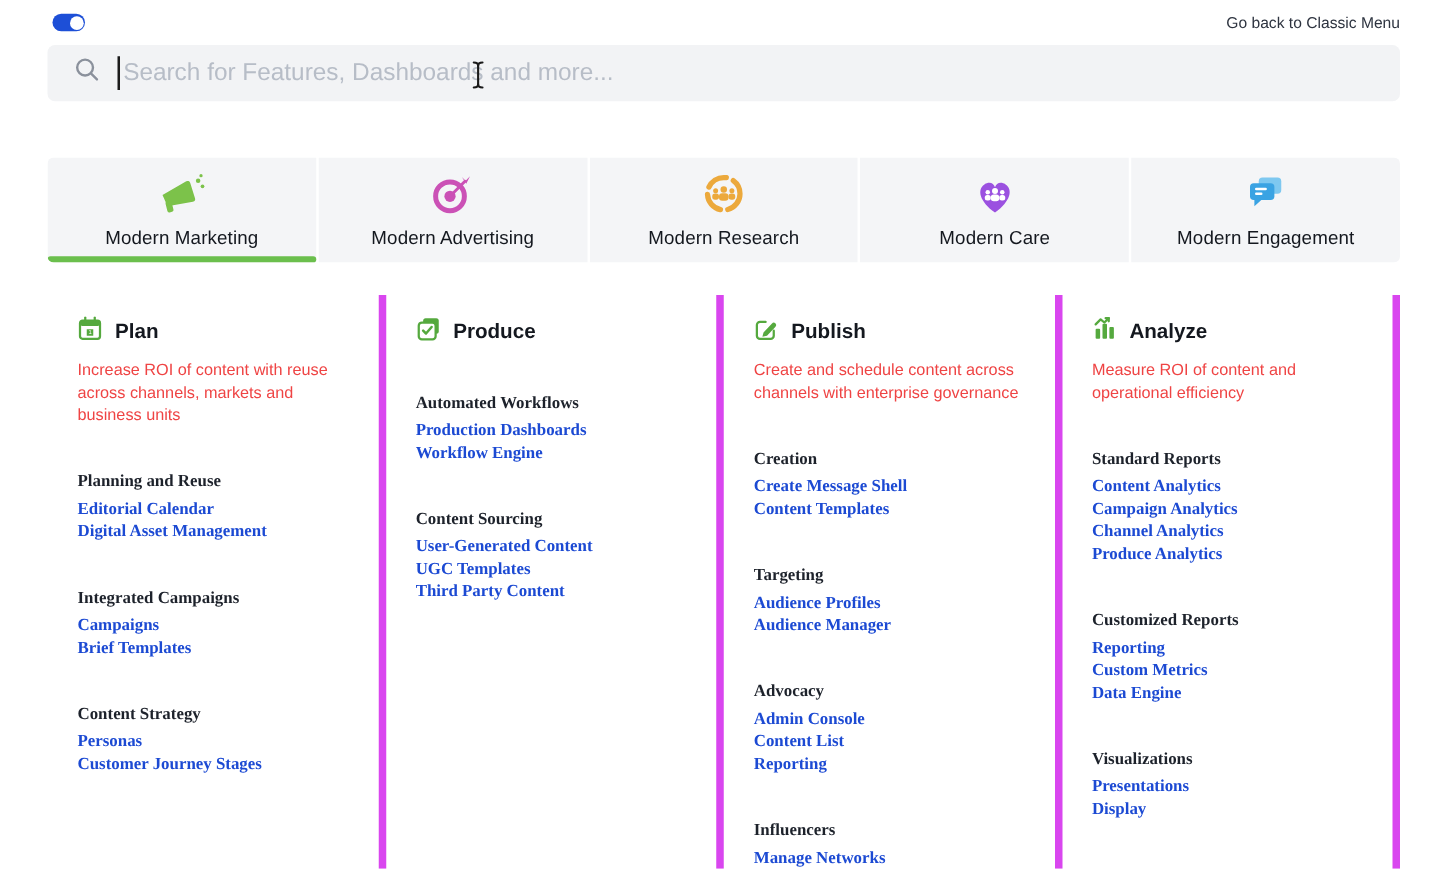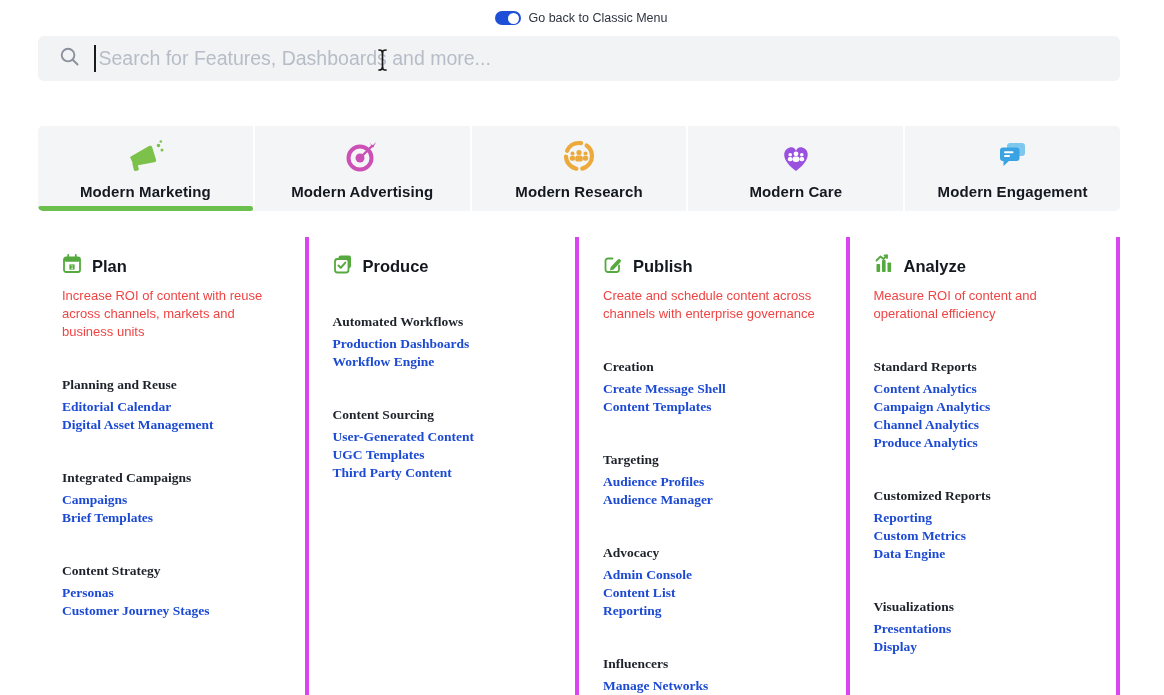--- a/index.html
+++ b/index.html
@@ -1,48 +1,48 @@
 <!DOCTYPE html>
 <html><head>
 <meta charset="utf-8">
 <style>
   * { margin:0; padding:0; box-sizing:border-box; }
   html,body { width:1164px; height:695px; background:#ffffff; overflow:hidden;
     font-family:"Liberation Sans", sans-serif; }
   .page { position:relative; width:1164px; height:695px; display:flex; flex-direction:column; }
 
   
-  .topbar { height:30px; padding:9px 44px 0 42px; display:flex; justify-content:center; align-items:center; gap:8px; }
+  .topbar { height:30px; padding:9px 44px 0 42px; display:flex; justify-content:space-between; align-items:center; gap:8px; }
   .toggle { width:26px; height:14px; border-radius:8px; background:#1d4fd7; position:relative; cursor:pointer; }
   .toggle .knob { position:absolute; top:1.5px; right:1.5px; width:11px; height:11px; border-radius:50%; background:#ffffff; }
   .toggle-label { font-size:12.5px; color:#2e3440; }
 
   
   .searchbar { margin:8px 44px 0 38px; height:50px; background:#f2f3f5; border-radius:6px;
     display:flex; align-items:center; padding:0 18px 0 20px; position:relative; }
   .searchbar .caret { width:1.5px; height:27px; background:#1b1b1b; margin-left:13px; }
   .search-input { flex:1; border:none; outline:none; background:transparent; font-size:19.5px;
     color:#3c424e; margin-left:3px; font-family:"Liberation Sans", sans-serif; }
   .search-input::placeholder { color:#b7bdc7; opacity:1; }
   .ibeam-cursor { position:absolute; left:338px; top:12px; }
 
   
   .tabs { margin:45px 44px 0 38px; height:94px; display:flex; border-radius:5px; overflow:hidden; }
   .tab { flex:1; background:#f4f5f7; position:relative; display:flex; flex-direction:column;
     align-items:center; justify-content:center; gap:8px; cursor:pointer; }
   .tab + .tab { margin-left:2px; }
   .tab .tab-icon { height:38px; display:flex; align-items:center; justify-content:center; }
-  .tab .tab-label { font-size:15px; font-weight:700; color:#14181f; letter-spacing:.1px; }
+  .tab .tab-label { font-size:15px; font-weight:400; color:#14181f; letter-spacing:.1px; }
   .tab .active-underline { display:none; position:absolute; left:0; right:0; bottom:0; height:5px;
     background:#6bbf4d; border-radius:3px; }
   .tab.active .active-underline { display:block; }
 
   
   .columns { flex:1; margin:26px 44px 0 38px; display:flex; align-items:stretch; }
-  .col { width:25%; border-right:4px solid #d946ef; padding:17px 28px 0 24px; }
+  .col { width:25%; border-right:6px solid #d946ef; padding:17px 28px 0 24px; }
   .col-head { display:flex; align-items:center; gap:10px; }
   .col-title { font-size:16.5px; font-weight:700; color:#14181f; }
   .col-desc { margin-top:9px; font-size:13px; line-height:1.38; color:#ef4444; }
   .group { margin-top:36px;font-family:Liberation Serif, serif; }
   .group-heading { font-size:13.5px; font-weight:700; color:#1d222b; margin-bottom:5px; }
   .menu-link { display:block; font-size:13.5px; font-weight:600; color:#1c4ad3;
     line-height:18px; text-decoration:none; cursor:pointer; }
 </style>
 </head>
 <body>

